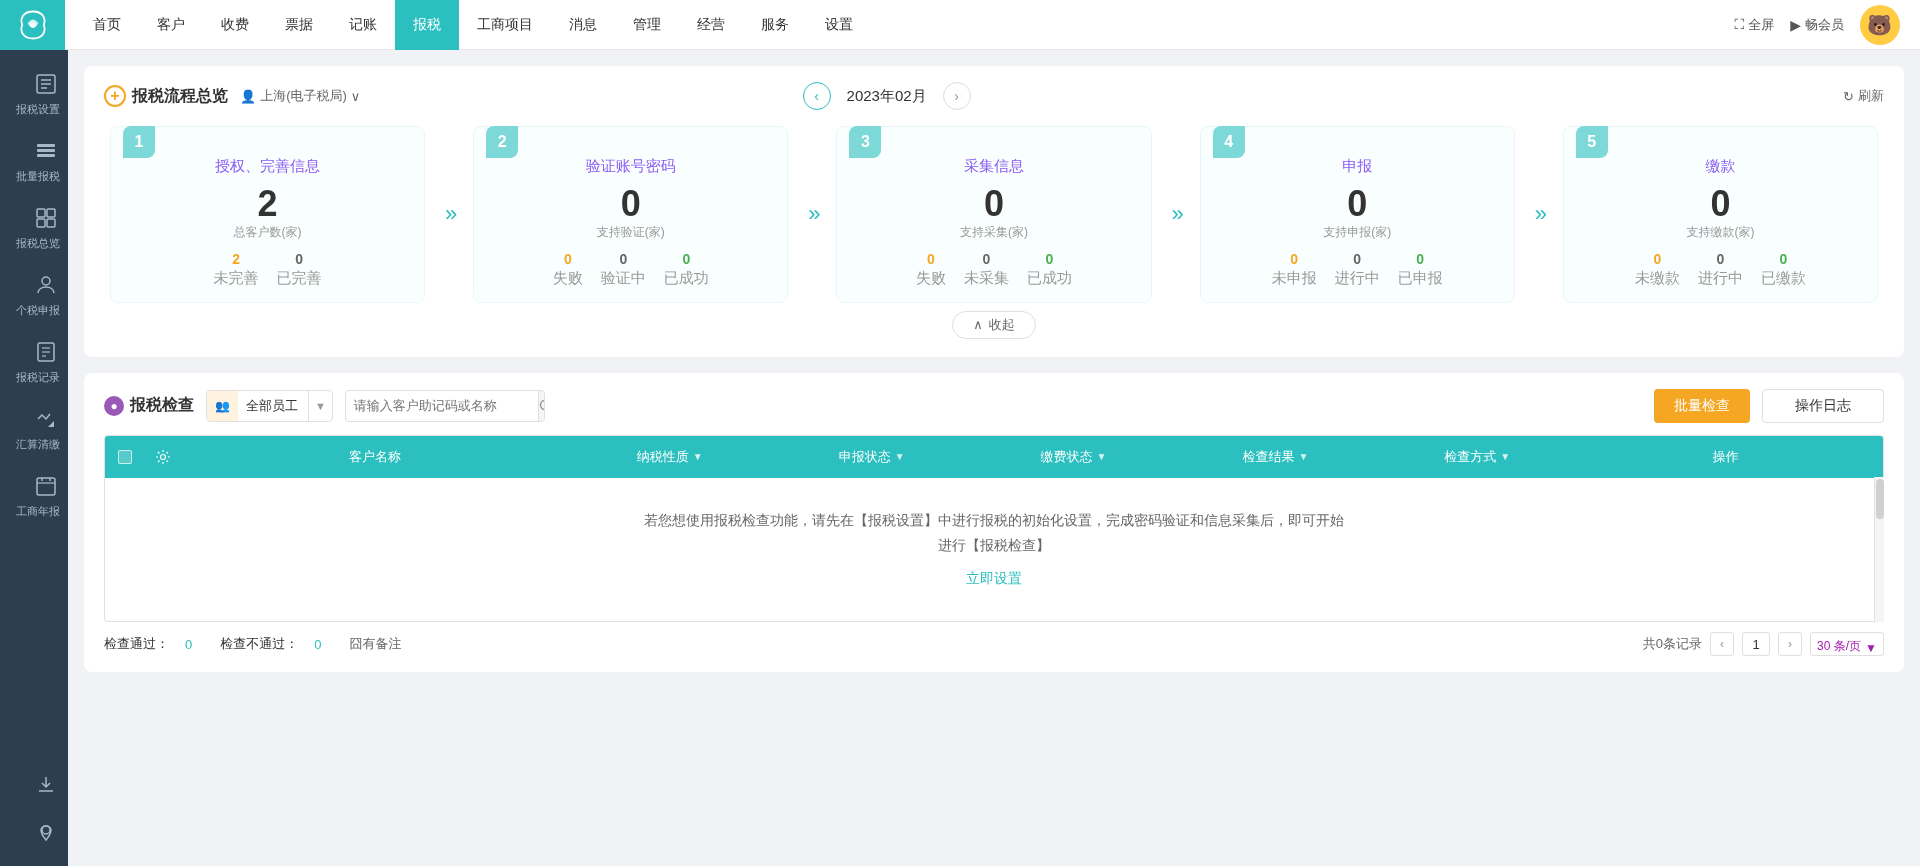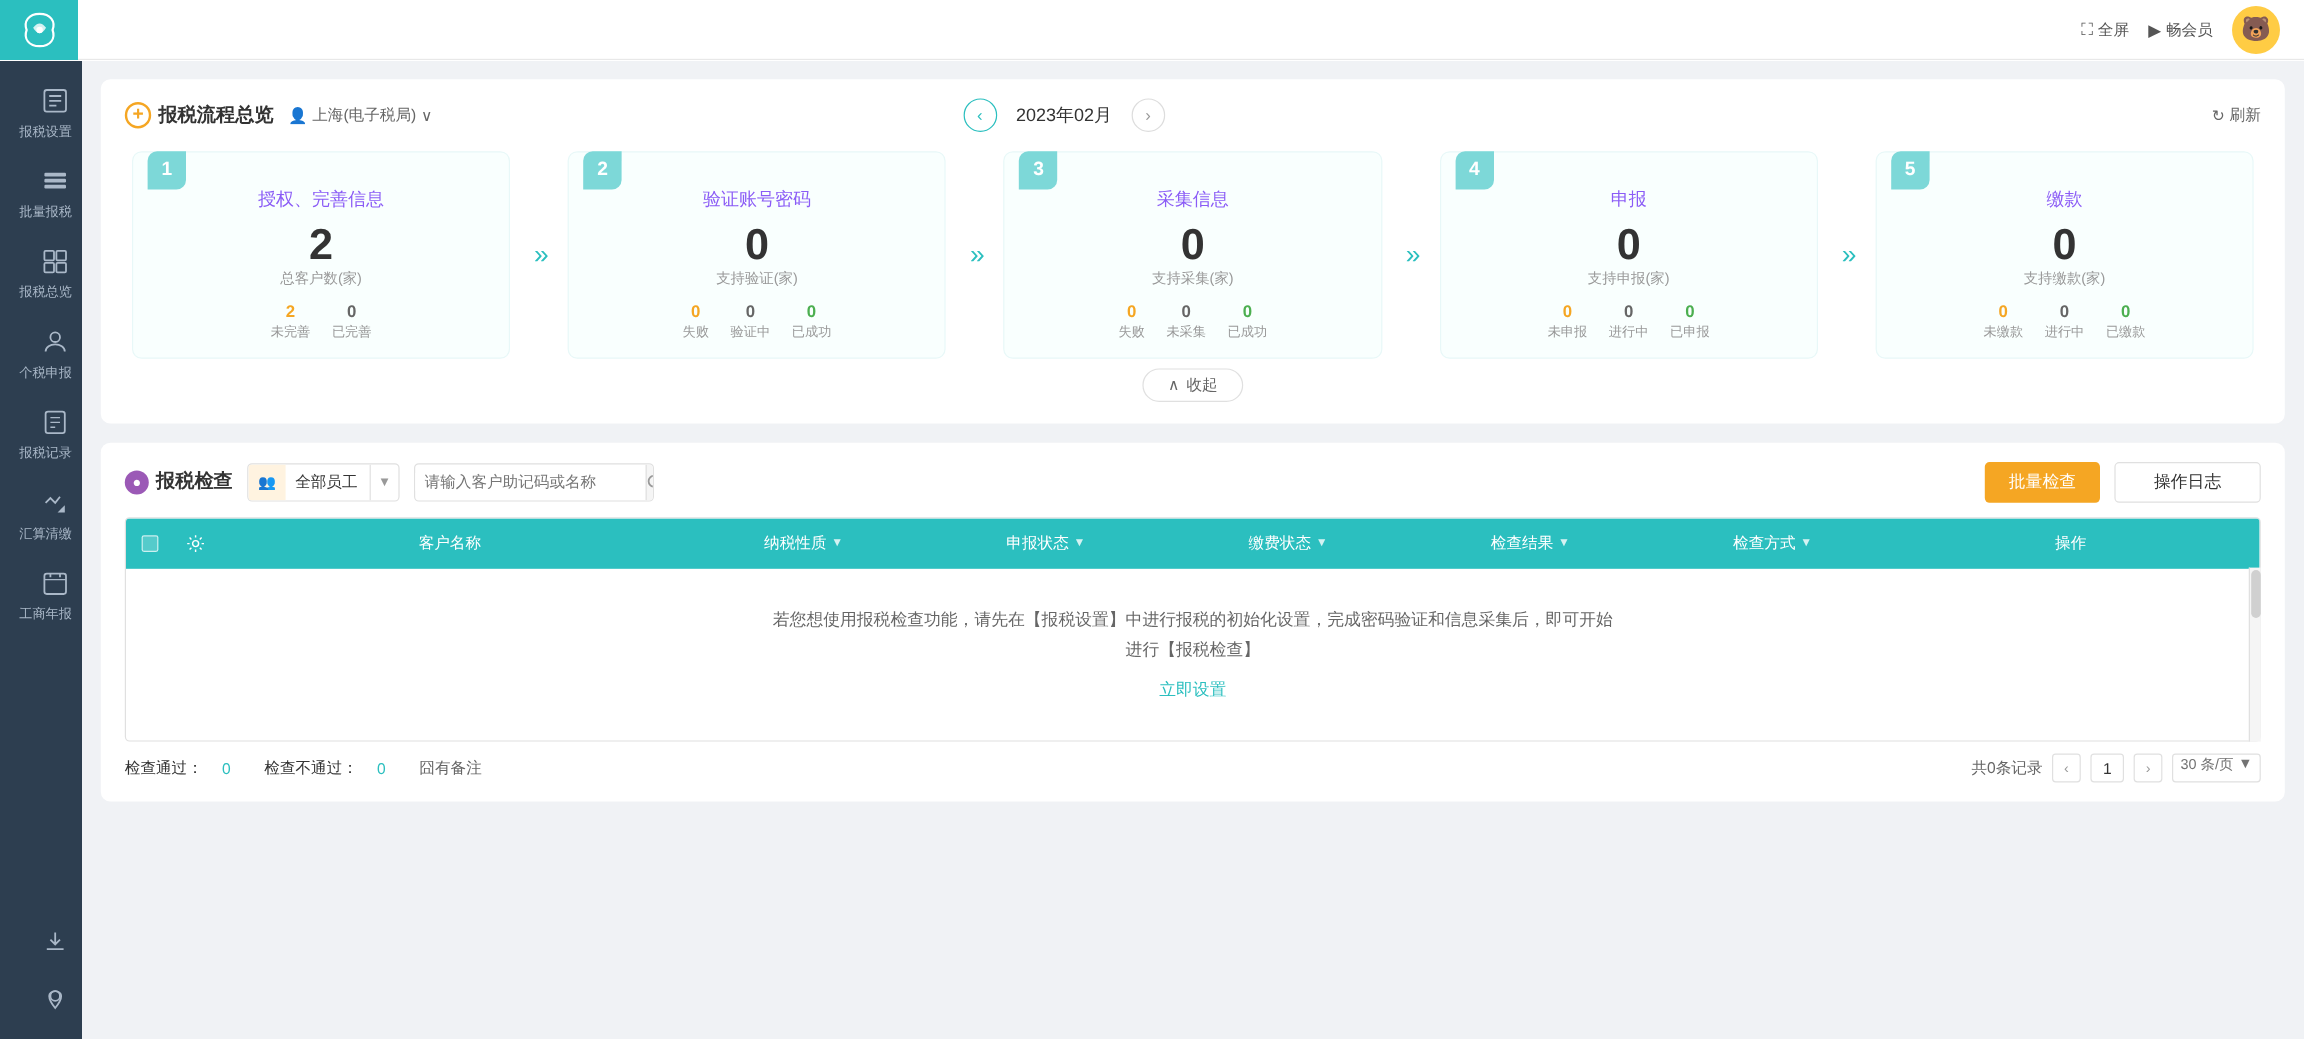--- a/index.html
+++ b/index.html
@@ -261,21 +261,21 @@
     .step-detail-item {
       display: flex;
       flex-direction: column;
       align-items: center;
       gap: 2px;
     }
     .detail-num { font-size: 14px; font-weight: bold; }
     .detail-num.orange { color: #f5a623; }
     .detail-num.gray { color: #666; }
     .detail-num.green { color: #4caf50; }
-    .detail-label { font-size: 11px; color: #999; }
+    .detail-label { font-size: 15px; color: #999; }
 
     
     .collapse-row {
       text-align: center;
       padding: 8px 0 2px;
     }
     .collapse-btn {
       display: inline-flex;
       align-items: center;
       gap: 6px;
@@ -498,27 +498,27 @@
       border: 1px solid #e0e0e0;
       border-radius: 3px;
       display: flex;
       align-items: center;
       justify-content: center;
       font-size: 13px;
       color: #333;
     }
     .per-page-select {
       display: flex;
-      align-items: flex-start;
+      align-items: flex-end;
       border: 1px solid #e0e0e0;
       border-radius: 3px;
       padding: 0 6px;
       height: 24px;
       font-size: 12px;
-      color: #737373;
+      color: #a21caf;
       gap: 4px;
       cursor: pointer;
     }
     .table-wrapper { position: relative; }
 
     
     .checkbox {
       width: 14px;
       height: 14px;
       border: 1px solid rgba(255,255,255,0.7);
@@ -530,20 +530,34 @@
 <body>
 
 <div class="top-nav">
   <div class="top-logo">
     <svg viewBox="0 0 40 40" fill="none">
       <path d="M20 5 C10 5 5 12 8 20 C5 28 10 35 20 35 C30 35 35 28 32 20 C35 12 30 5 20 5Z" fill="none" stroke="white" stroke-width="2"></path>
       <path d="M14 18 Q20 10 26 18 Q20 28 14 18Z" fill="white" opacity="0.8"></path>
       <circle cx="20" cy="20" r="3" fill="white"></circle>
     </svg>
   </div>
+  <nav class="nav-items">
+    <div class="nav-item">首页</div>
+    <div class="nav-item">客户</div>
+    <div class="nav-item">收费</div>
+    <div class="nav-item">票据</div>
+    <div class="nav-item">记账</div>
+    <div class="nav-item active">报税</div>
+    <div class="nav-item">工商项目</div>
+    <div class="nav-item">消息</div>
+    <div class="nav-item">管理</div>
+    <div class="nav-item">经营</div>
+    <div class="nav-item">服务</div>
+    <div class="nav-item">设置</div>
+  </nav>
   <div class="top-right">
     <div class="top-right-item">
       <span style="font-size:14px;">⛶</span>
       <span>全屏</span>
     </div>
     <div class="top-right-item">
       <span style="font-size:14px;">▶</span>
       <span>畅会员</span>
     </div>
     <div class="vip-bear">🐻</div>

